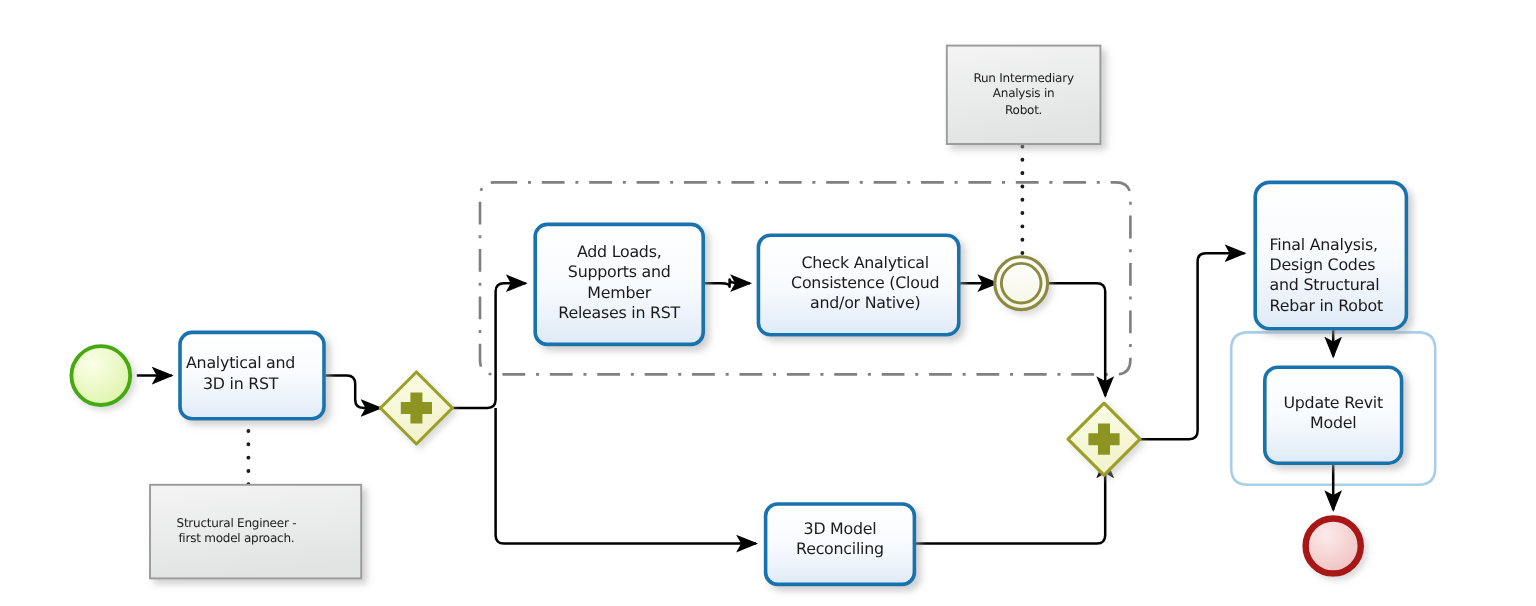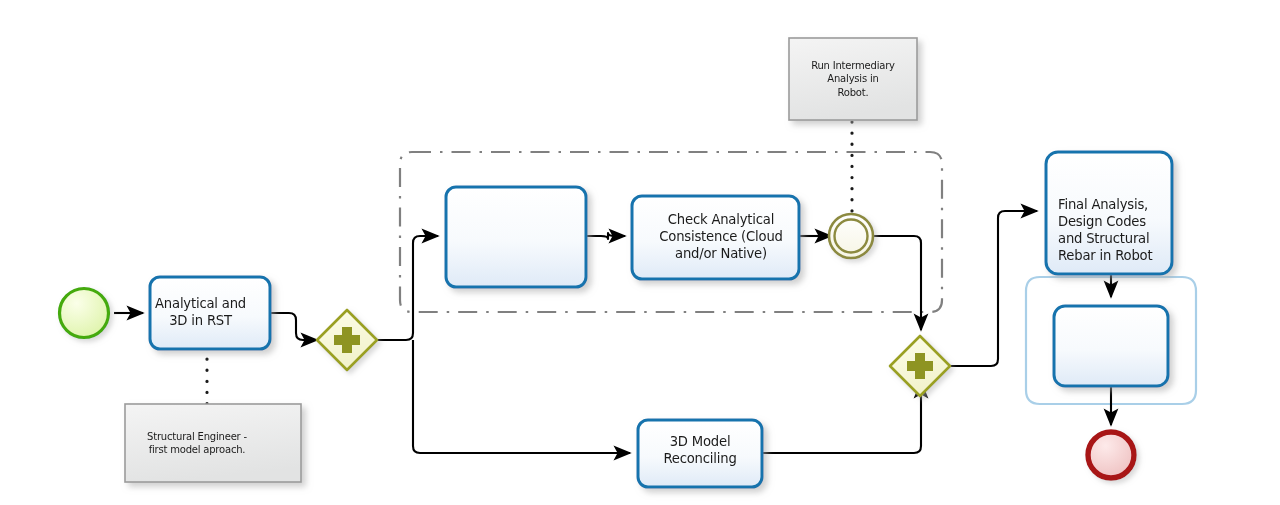--- a/index.html
+++ b/index.html
@@ -195,33 +195,39 @@
     </g>
 
     <g filter="url(#shadow)">
       <rect x="125" y="404" width="176" height="78" fill="url(#annoGrad)" stroke="#9b9b9b" stroke-width="1.6"></rect>
     </g>
   </svg>
 
   <div class="node-label" style="left:152px; top:279px; width:97px; height:68px;">Analytical and
 3D in RST</div>
 
+  <div class="node-label" style="left:448px; top:189px; width:136px; height:96px;">Add Loads,
+Supports and
+Member
+Releases in RST</div>
 
   <div class="node-label" style="left:634px; top:198px; width:174px; height:79px;">Check Analytical
 Consistence (Cloud
 and/or Native)</div>
 
   <div class="node-label" style="left:640px; top:422px; width:120px; height:57px;">3D Model
 Reconciling</div>
 
   <div class="node-label left-al" style="left:1058px; top:154px; width:112px; height:154px;">Final Analysis,
 Design Codes
 and Structural
 Rebar in Robot</div>
 
+  <div class="node-label" style="left:1056px; top:308px; width:110px; height:76px;">Update Revit
+Model</div>
 
   <div class="anno-label" style="left:791px; top:40px; width:124px; height:78px;">Run Intermediary
 Analysis in
 Robot.</div>
 
   <div class="anno-label" style="left:127px; top:406px; width:140px; height:74px;">Structural Engineer -
 first model aproach.</div>
 
   <div class="hit" style="left:59px; top:288px; width:50px; height:50px; border-radius:50%;"></div>
   <div class="hit" style="left:317px; top:310px; width:60px; height:60px;"></div>

